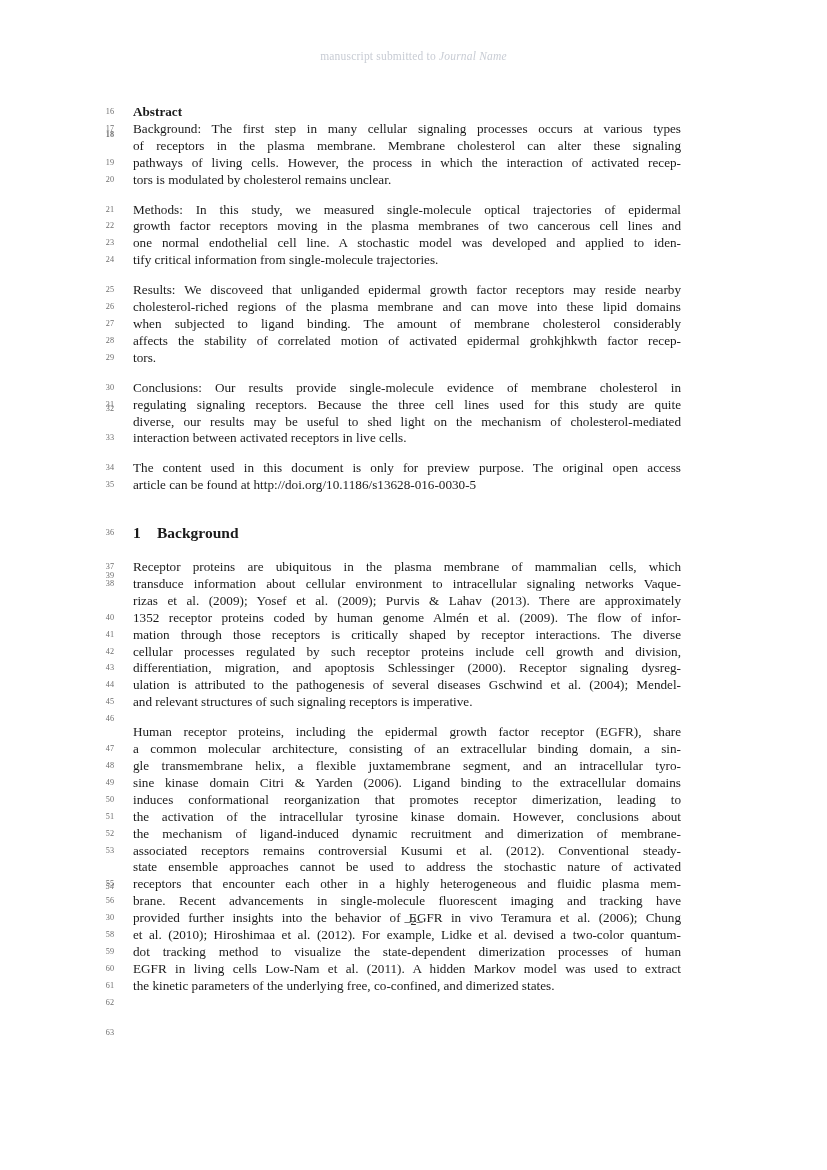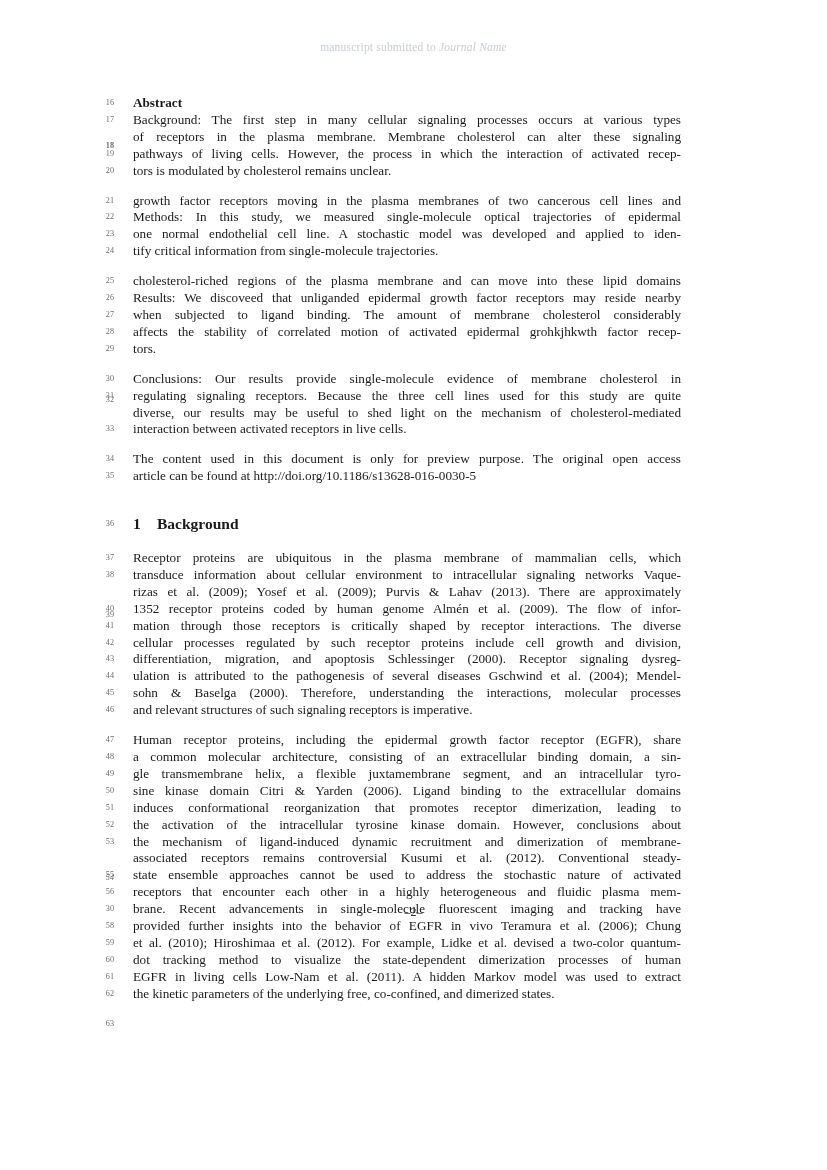--- a/index.html
+++ b/index.html
@@ -4,21 +4,21 @@
 <style>
   html, body {
     margin: 0;
     padding: 0;
     background: #ffffff;
   }
   .page {
     position: relative;
     width: 827px;
     height: 1025px;
-    margin: 3px auto;
+    margin: 12px auto;
     background: #ffffff;
     font-family: "Liberation Serif", "DejaVu Serif", serif;
     color: #1a1a1a;
     overflow: hidden;
   }
 
   
   .running-header {
     position: absolute;
     top: 38px;
@@ -123,42 +123,42 @@
 
 <div class="page">
 
   <div class="running-header">
     <span>manuscript submitted to </span><span class="jrnl">Journal Name</span>
   </div>
 
   <div class="linenums">
       <div class="lnum" style="top: 0px;">16</div>
       <div class="lnum" style="top: 16.9062px;">17</div>
-      <div class="lnum" style="top: 43px; font-weight: bold;">18</div>
+      <div class="lnum" style="top: 23px; font-weight: bold;">18</div>
       <div class="lnum" style="top: 50.7188px;">19</div>
       <div class="lnum" style="top: 67.625px;">20</div>
       <div class="lnum" style="top: 97.5312px; padding-left: 23px;">21</div>
       <div class="lnum" style="top: 114.438px;">22</div>
       <div class="lnum" style="top: 131.344px;">23</div>
       <div class="lnum" style="top: 148.25px;">24</div>
       <div class="lnum" style="top: 178.156px;">25</div>
       <div class="lnum" style="top: 195.062px; text-align: right;">26</div>
       <div class="lnum" style="top: 211.969px;">27</div>
       <div class="lnum" style="top: 228.875px;">28</div>
       <div class="lnum" style="top: 245.781px;">29</div>
       <div class="lnum" style="top: 275.688px;">30</div>
       <div class="lnum" style="top: 292.594px;">31</div>
       <div class="lnum" style="top: 297px;">32</div>
       <div class="lnum" style="top: 326.406px; padding-left: 43px;">33</div>
       <div class="lnum" style="top: 356.312px;">34</div>
       <div class="lnum" style="top: 373.219px;">35</div>
       <div class="lnum" style="top: 421.125px;">36</div>
       <div class="lnum" style="top: 455.031px;">37</div>
       <div class="lnum" style="top: 471.938px;">38</div>
-      <div class="lnum" style="top: 512px;">39</div>
+      <div class="lnum" style="top: 464px;">39</div>
       <div class="lnum" style="top: 505.75px;">40</div>
       <div class="lnum" style="top: 522.656px; padding-left: 12px;">41</div>
       <div class="lnum" style="top: 539.562px;">42</div>
       <div class="lnum" style="top: 556.469px;">43</div>
       <div class="lnum" style="top: 573.375px;">44</div>
       <div class="lnum" style="top: 590.281px;">45</div>
       <div class="lnum" style="top: 607.188px;">46</div>
       <div class="lnum" style="top: 637.094px;">47</div>
       <div class="lnum" style="top: 654px;">48</div>
       <div class="lnum" style="top: 670.906px;">49</div>
@@ -186,31 +186,31 @@
       <div class="para">
           <span class="tline just">Background: The first step in many cellular signaling processes occurs at various types</span>
           <span class="tline just">of receptors in the plasma membrane. Membrane cholesterol can alter these signaling</span>
           <span class="tline just">pathways of living cells. However, the process in which the interaction of activated recep-</span>
           <span class="tline">tors is modulated by cholesterol remains unclear.</span>
         </div>
     </div>
 
     <div class="block">
       <div class="para">
+          <span class="tline just">Methods: In this study, we measured single-molecule optical trajectories of epidermal</span>
           <span class="tline just">growth factor receptors moving in the plasma membranes of two cancerous cell lines and</span>
-          <span class="tline just">Methods: In this study, we measured single-molecule optical trajectories of epidermal</span>
           <span class="tline just">one normal endothelial cell line. A stochastic model was developed and applied to iden-</span>
           <span class="tline">tify critical information from single-molecule trajectories.</span>
         </div>
     </div>
 
     <div class="block">
       <div class="para">
+          <span class="tline just">Results: We discoveed that unliganded epidermal growth factor receptors may reside nearby</span>
           <span class="tline just">cholesterol-riched regions of the plasma membrane and can move into these lipid domains</span>
-          <span class="tline just">Results: We discoveed that unliganded epidermal growth factor receptors may reside nearby</span>
           <span class="tline just">when subjected to ligand binding. The amount of membrane cholesterol considerably</span>
           <span class="tline just">affects the stability of correlated motion of activated epidermal grohkjhkwth factor recep-</span>
           <span class="tline">tors.</span>
         </div>
     </div>
 
     <div class="block">
       <div class="para">
           <span class="tline just">Conclusions: Our results provide single-molecule evidence of membrane cholesterol in</span>
           <span class="tline just">regulating signaling receptors. Because the three cell lines used for this study are quite</span>
@@ -235,21 +235,20 @@
     <div class="block">
       <div class="para">
           <span class="tline just">Receptor proteins are ubiquitous in the plasma membrane of mammalian cells, which</span>
           <span class="tline just">transduce information about cellular environment to intracellular signaling networks Vaque-</span>
           <span class="tline just">rizas et al. (2009); Yosef et al. (2009); Purvis &amp; Lahav (2013). There are approximately</span>
           <span class="tline just">1352 receptor proteins coded by human genome Almén et al. (2009). The flow of infor-</span>
           <span class="tline just">mation through those receptors is critically shaped by receptor interactions. The diverse</span>
           <span class="tline just">cellular processes regulated by such receptor proteins include cell growth and division,</span>
           <span class="tline just">differentiation, migration, and apoptosis Schlessinger (2000). Receptor signaling dysreg-</span>
           <span class="tline just">ulation is attributed to the pathogenesis of several diseases Gschwind et al. (2004); Mendel-</span>
-          <span class="tline just">sohn &amp; Baselga (2000). Therefore, understanding the interactions, molecular processes</span>
           <span class="tline">and relevant structures of such signaling receptors is imperative.</span>
         </div>
     </div>
 
     <div class="block">
       <div class="para">
           <span class="tline just">Human receptor proteins, including the epidermal growth factor receptor (EGFR), share</span>
           <span class="tline just">a common molecular architecture, consisting of an extracellular binding domain, a sin-</span>
           <span class="tline just">gle transmembrane helix, a flexible juxtamembrane segment, and an intracellular tyro-</span>
           <span class="tline just">sine kinase domain Citri &amp; Yarden (2006). Ligand binding to the extracellular domains</span>

